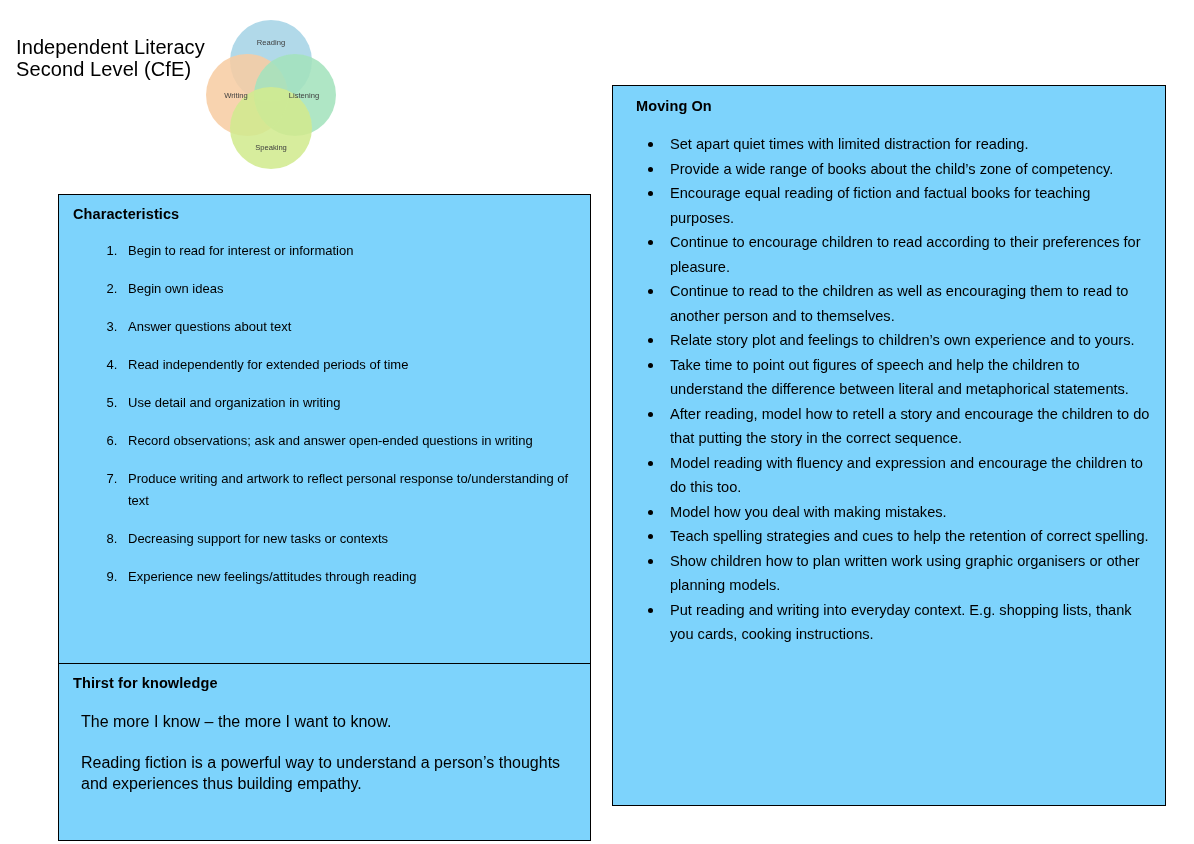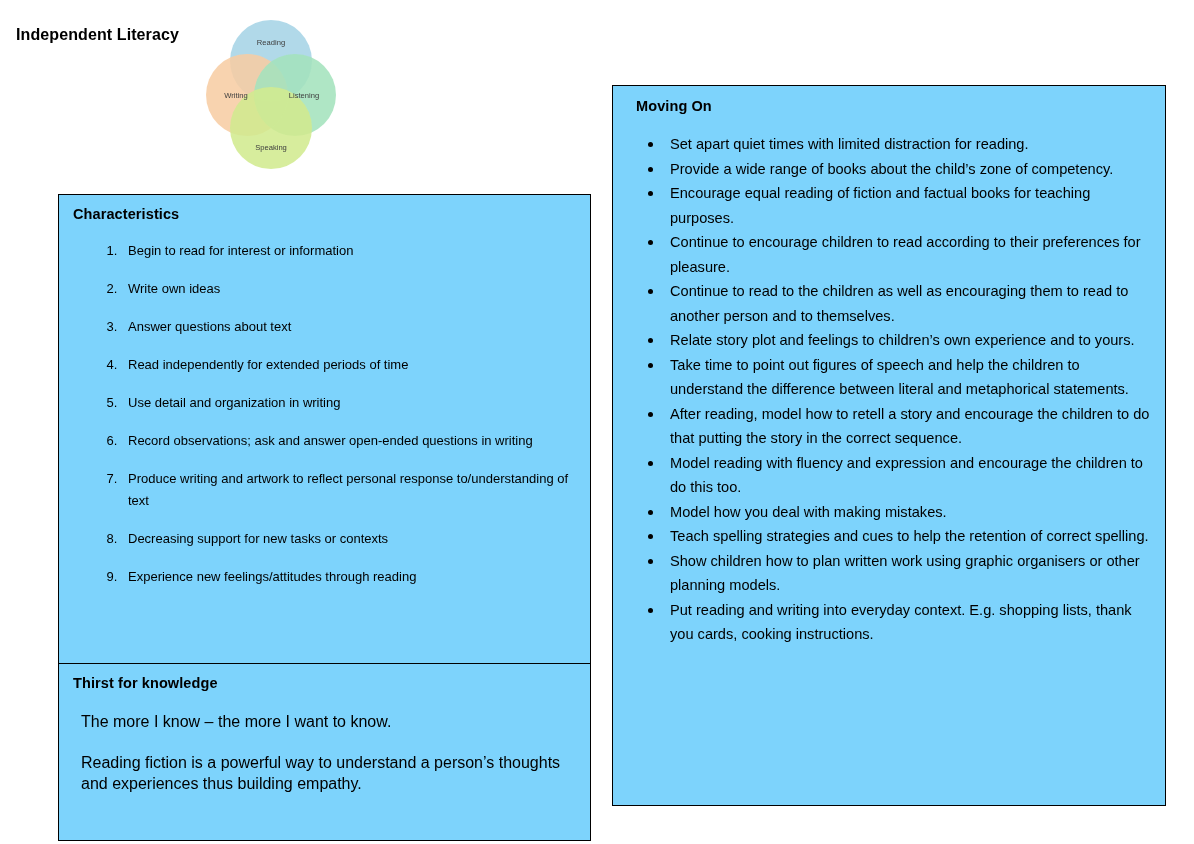--- a/index.html
+++ b/index.html
@@ -13,24 +13,24 @@
     position: relative;
     font-family: "Liberation Sans", sans-serif;
     color: #000000;
     overflow: hidden;
   }
 
   
   #doc-title {
     position: absolute;
     left: 16px;
-    top: 24px;
+    top: 36px;
     width: 230px;
-    font-size: 16px;
-    font-weight: bold;
+    font-size: 20px;
+    font-weight: normal;
     line-height: 22px;
     letter-spacing: 0.1px;
   }
   #doc-title .title-line { display: block; white-space: pre; }
 
   
   #venn-diagram {
     position: absolute;
     left: 205px;
     top: 14px;
@@ -109,20 +109,21 @@
     padding-left: 6px;
     margin-bottom: 0;
   }
   #movingon-list li::marker { font-size: 15px; }
 </style>
 </head>
 <body>
 
 <div id="doc-title">
   <span class="title-line">Independent Literacy</span>
+  <span class="title-line">Second Level (CfE)</span>
 </div>
 
 <div id="venn-diagram">
   <svg width="132" height="162" viewBox="0 0 132 162" xmlns="http://www.w3.org/2000/svg">
     <g style="mix-blend-mode:multiply">
       <circle cx="66" cy="47" r="41" fill="#a6d4e6" fill-opacity="0.88"></circle>
       <circle cx="42" cy="81" r="41" fill="#f7cda4" fill-opacity="0.88"></circle>
       <circle cx="90" cy="81" r="41" fill="#a4e2bd" fill-opacity="0.88"></circle>
       <circle cx="66" cy="114" r="41" fill="#d2ea90" fill-opacity="0.88"></circle>
     </g>
@@ -130,21 +131,21 @@
     <text x="31" y="84" text-anchor="middle" font-family="Liberation Sans, sans-serif" font-size="7.6" fill="#3d3d3d">Writing</text>
     <text x="99" y="84" text-anchor="middle" font-family="Liberation Sans, sans-serif" font-size="7.6" fill="#3d3d3d">Listening</text>
     <text x="66" y="136" text-anchor="middle" font-family="Liberation Sans, sans-serif" font-size="7.6" fill="#3d3d3d">Speaking</text>
   </svg>
 </div>
 
 <div class="panel" id="characteristics-panel">
   <div class="panel-title">Characteristics</div>
   <ol id="characteristics-list">
       <li>Begin to read for interest or information</li>
-      <li>Write own ideas</li>
+      <li>Begin own ideas</li>
       <li>Answer questions about text</li>
       <li>Read independently for extended periods of time</li>
       <li>Use detail and organization in writing</li>
       <li>Record observations; ask and answer open-ended questions in writing</li>
       <li>Produce writing and artwork to reflect personal response to/understanding of text</li>
       <li>Decreasing support for new tasks or contexts</li>
       <li>Experience new feelings/attitudes through reading</li>
     </ol>
 </div>
 

